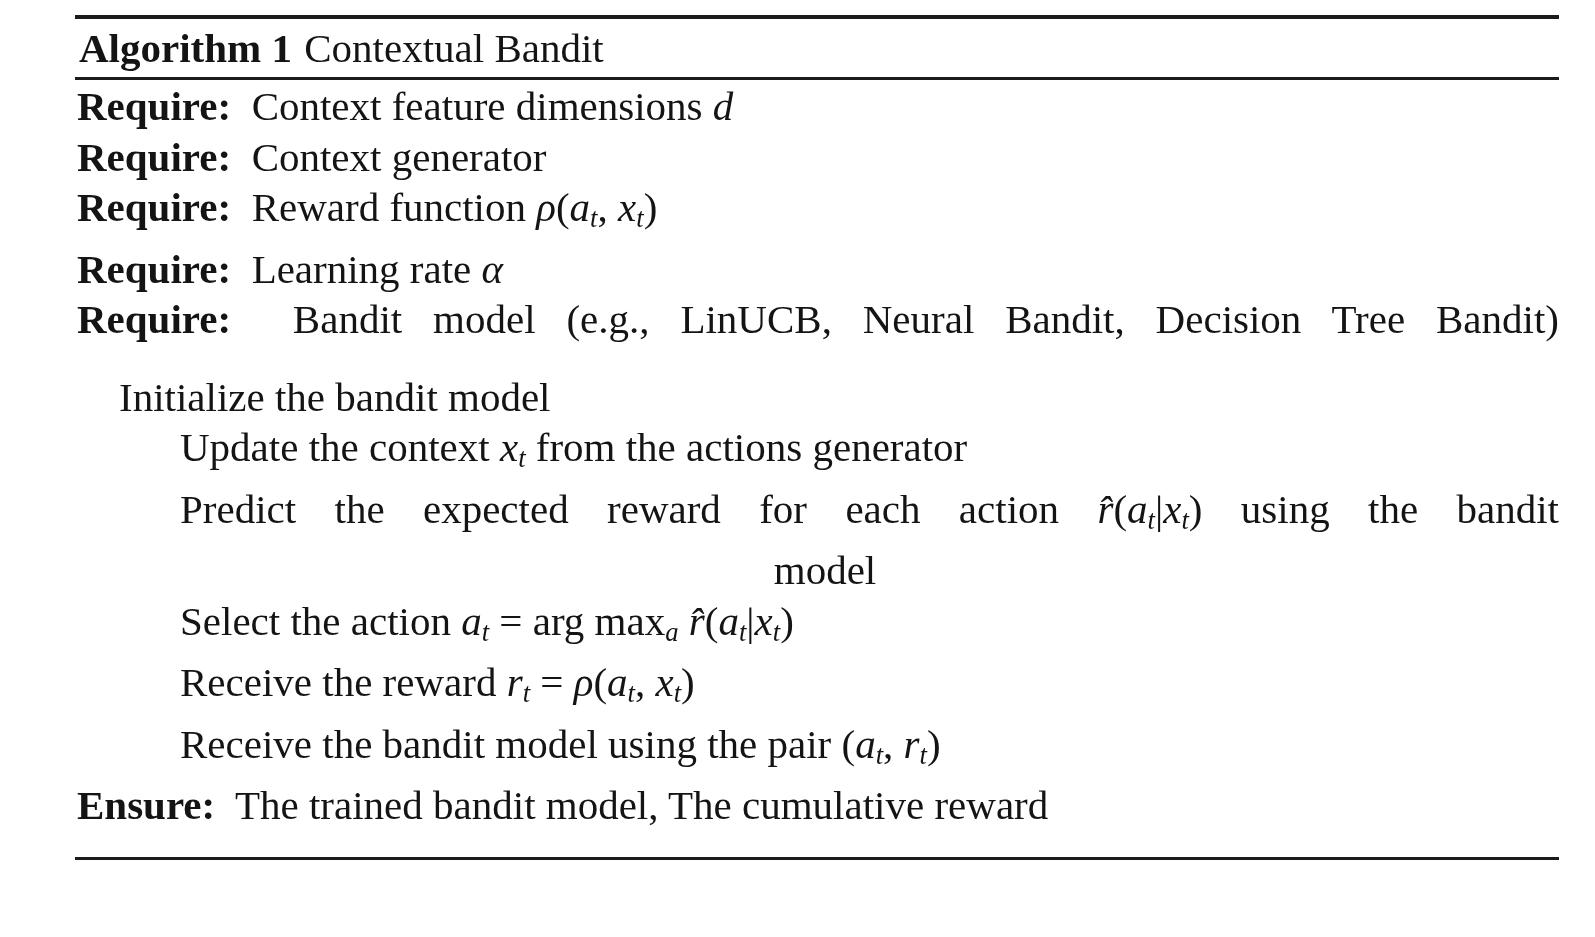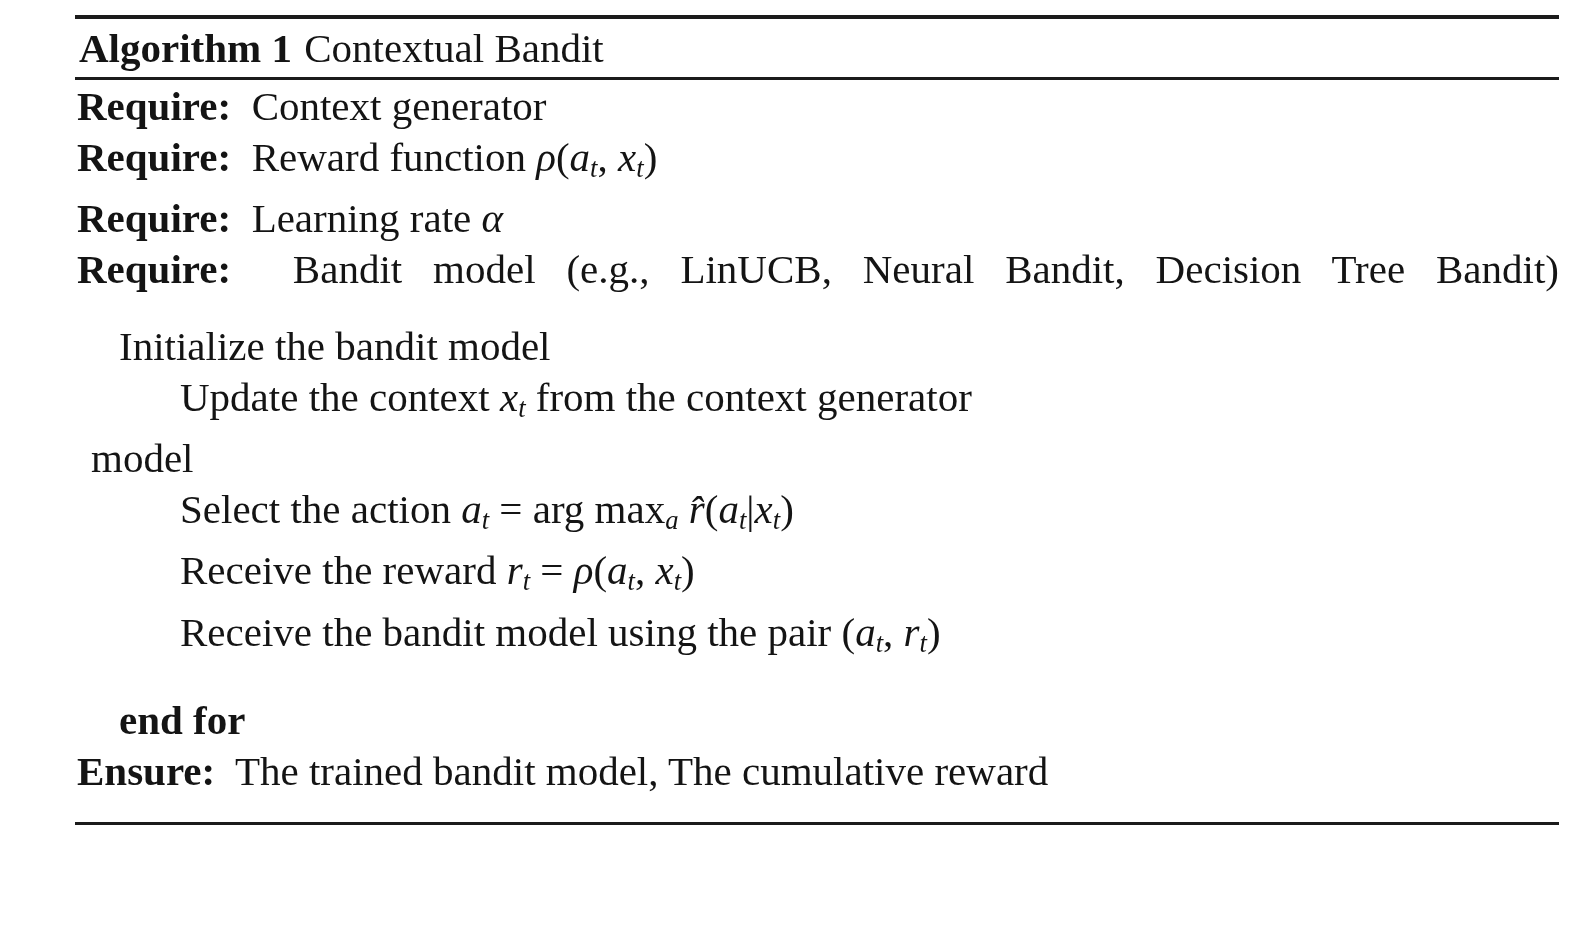--- a/index.html
+++ b/index.html
@@ -41,21 +41,21 @@
     padding: 1px 0 26px 0;
     border-bottom: 3px solid #1b1b1b;
   }
   .algo-line {
     line-height: 50.6px;
     min-height: 50.6px;
   }
   .ind-0 { margin-left: 2px; }
   .ind-1 { margin-left: 44px; margin-top: 27px; }
   .ind-2 { margin-left: 105px; }
-  .ind-c { margin-left: 16px; }
+  .ind-c { margin-left: 16px; text-align: center; }
   .justify-last {
     text-align: justify;
     text-align-last: justify;
     text-justify: inter-word;
   }
   .seg-b { font-weight: bold; }
   .seg-i { font-style: italic; }
   .seg-isub {
     font-style: italic;
     font-size: 65%;
@@ -64,27 +64,28 @@
 </style>
 </head>
 <body>
 
 <div class="page">
   <div class="algo">
     <div class="algo-header">
       <span class="algo-label">Algorithm 1</span><span>Contextual Bandit</span>
     </div>
     <div class="algo-body">
+        <div class="algo-line ind-0"><span class="seg-b">Require:</span><span class="seg-plain">&nbsp; Context feature dimensions </span><span class="seg-i">d</span></div>
         <div class="algo-line ind-0"><span class="seg-b">Require:</span><span class="seg-plain">&nbsp; Context generator</span></div>
         <div class="algo-line ind-0"><span class="seg-b">Require:</span><span class="seg-plain">&nbsp; Reward function </span><span class="seg-i">ρ</span><span class="seg-plain">(</span><span class="seg-i">a</span><span class="seg-isub">t</span><span class="seg-plain">, </span><span class="seg-i">x</span><span class="seg-isub">t</span><span class="seg-plain">)</span></div>
         <div class="algo-line ind-0"><span class="seg-b">Require:</span><span class="seg-plain">&nbsp; Learning rate </span><span class="seg-i">α</span></div>
         <div class="algo-line ind-0 justify-last"><span class="seg-b">Require:</span><span class="seg-plain">&nbsp; Bandit model (e.g., LinUCB, Neural Bandit, Decision Tree Bandit)</span></div>
         <div class="algo-line ind-1"><span class="seg-plain">Initialize the bandit model</span></div>
-        <div class="algo-line ind-2"><span class="seg-plain">Update the context </span><span class="seg-i">x</span><span class="seg-isub">t</span><span class="seg-plain"> from the context generator</span></div>
+        <div class="algo-line ind-2"><span class="seg-plain">Update the context </span><span class="seg-i">x</span><span class="seg-isub">t</span><span class="seg-plain"> from the actions generator</span></div>
+        <div class="algo-line ind-2 justify-last"><span class="seg-plain">Predict the expected reward for each action </span><span class="seg-i">r̂</span><span class="seg-plain">(</span><span class="seg-i">a</span><span class="seg-isub">t</span><span class="seg-plain">|</span><span class="seg-i">x</span><span class="seg-isub">t</span><span class="seg-plain">) using the bandit</span></div>
         <div class="algo-line ind-c"><span class="seg-plain">model</span></div>
         <div class="algo-line ind-2"><span class="seg-plain">Select the action </span><span class="seg-i">a</span><span class="seg-isub">t</span><span class="seg-plain"> = arg max</span><span class="seg-isub">a</span><span class="seg-plain"> </span><span class="seg-i">r̂</span><span class="seg-plain">(</span><span class="seg-i">a</span><span class="seg-isub">t</span><span class="seg-plain">|</span><span class="seg-i">x</span><span class="seg-isub">t</span><span class="seg-plain">)</span></div>
         <div class="algo-line ind-2"><span class="seg-plain">Receive the reward </span><span class="seg-i">r</span><span class="seg-isub">t</span><span class="seg-plain"> = </span><span class="seg-i">ρ</span><span class="seg-plain">(</span><span class="seg-i">a</span><span class="seg-isub">t</span><span class="seg-plain">, </span><span class="seg-i">x</span><span class="seg-isub">t</span><span class="seg-plain">)</span></div>
         <div class="algo-line ind-2"><span class="seg-plain">Receive the bandit model using the pair (</span><span class="seg-i">a</span><span class="seg-isub">t</span><span class="seg-plain">, </span><span class="seg-i">r</span><span class="seg-isub">t</span><span class="seg-plain">)</span></div>
-        <div class="algo-line ind-1"><span class="seg-b">end for</span></div>
         <div class="algo-line ind-0"><span class="seg-b">Ensure:</span><span class="seg-plain">&nbsp; The trained bandit model, The cumulative reward</span></div>
       </div>
   </div>
 </div>
 
 </body></html>

